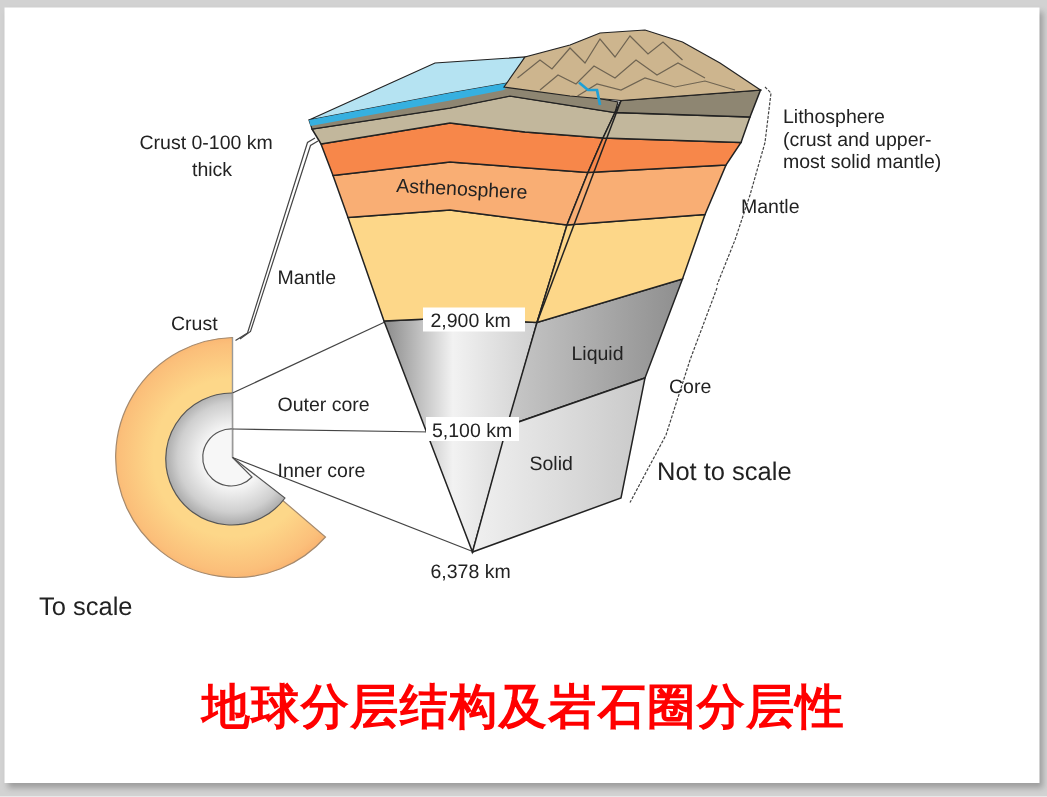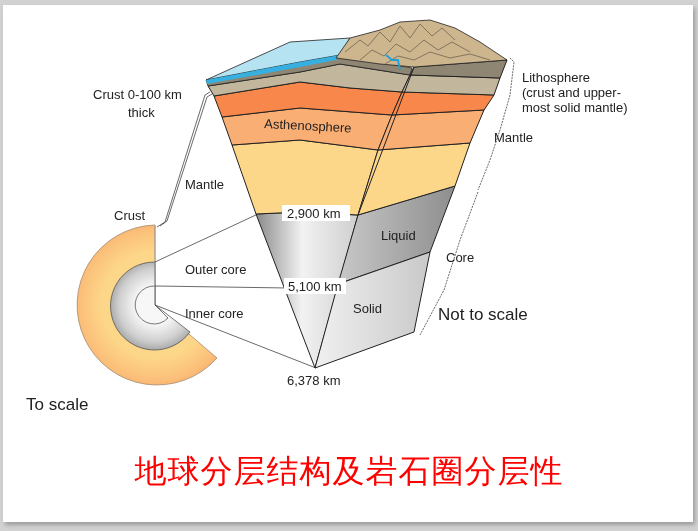--- a/index.html
+++ b/index.html
@@ -12,21 +12,21 @@
   .slide {
     position:absolute; left:3px; top:5px; width:690px; height:517px;
     background:#ffffff;
     box-shadow: 2px 3px 4px rgba(0,0,0,0.25);
   }
   .diagram { position:absolute; left:0; top:0; width:698px; height:531px; }
   .lbl { font-family:"Liberation Sans", "DejaVu Sans", sans-serif; fill:#222; font-size:13px; }
   .lbl-lg { font-size:17px; }
   .title {
     position:absolute; left:0; top:450px; width:698px; text-align:center;
-    color:#ff0000; font-size:32px; font-weight:normal; letter-spacing:1px;
+    color:#ff0000; font-size:32px; font-weight:bold; letter-spacing:1px;
     font-family:"DejaVu Sans", sans-serif;
   }
 </style>
 </head>
 <body>
 
 <div class="slide"></div>
 
 <svg class="diagram" viewBox="0 0 698 531" xmlns="http://www.w3.org/2000/svg">
   <defs>

